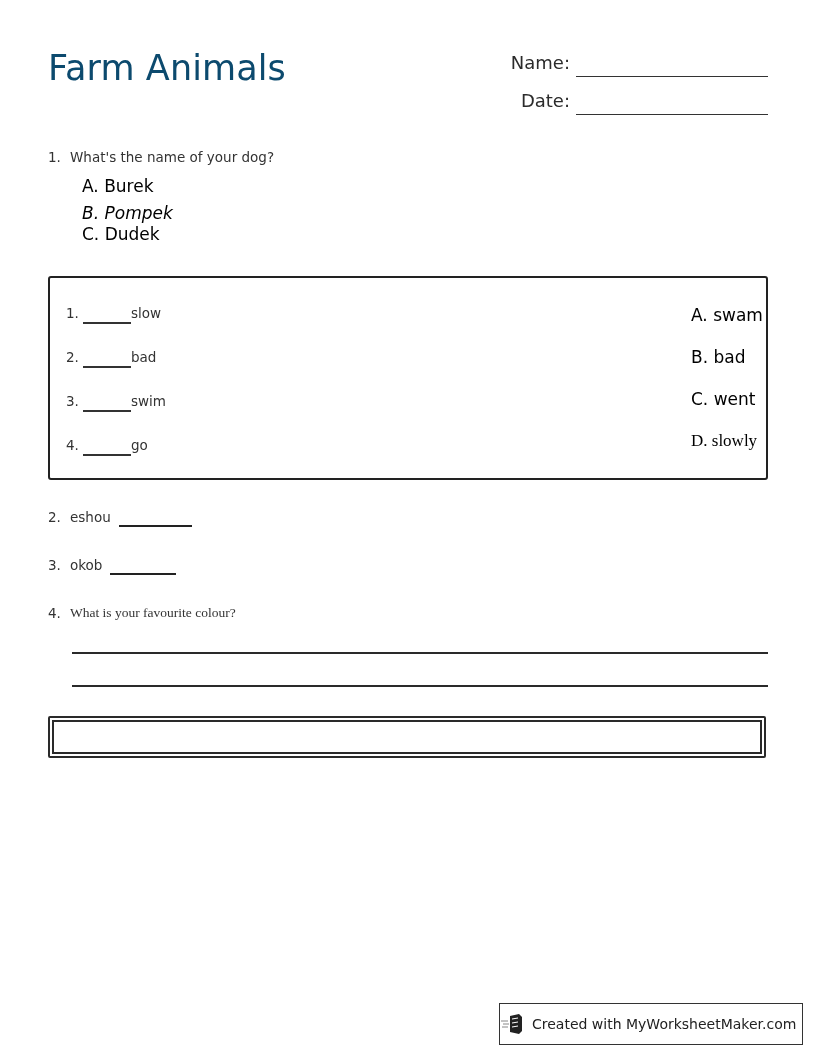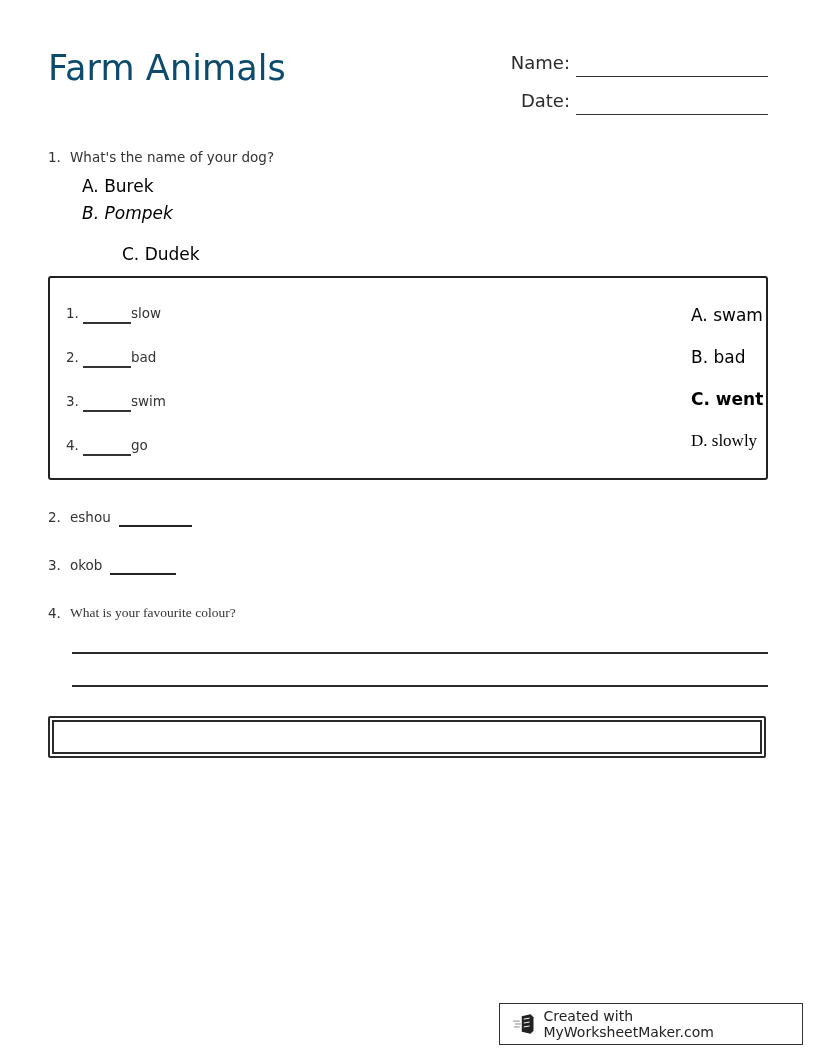--- a/index.html
+++ b/index.html
@@ -30,21 +30,21 @@
     left: 48px; top: 716px; width: 714px; height: 38px;
     border: 2px solid #2a2a2a; border-radius: 2px;
   }
   .double-box-inner {
     position: absolute; left: 2px; top: 2px; right: 2px; bottom: 2px;
     border: 2px solid #2a2a2a;
   }
   .footer {
     left: 499px; top: 1003px; width: 304px; height: 42px;
     border: 1px solid #333; box-sizing: border-box;
-    display: flex; align-items: center; padding-left: 12px;
+    display: flex; align-items: center; 
     font-size: 14px; color: #222;
   }
   .footer svg { margin-right: 8px; }
 </style>
 </head>
 <body>
 
 <h1 class="abs title">Farm Animals</h1>
 
 <div class="abs field-label" style="left:470px; top:52px;">Name:</div>
@@ -57,21 +57,21 @@
 <div class="abs q-text" style="left:70px; top:149px;">What's the name of your dog?</div>
 
 <div class="abs opt" style="left:82px; top:176px;">
   <span>A.</span>
   <span>Burek</span>
 </div>
 <div class="abs opt" style="left:82px; top:203px;font-style:italic;">
   <span>B.</span>
   <span>Pompek</span>
 </div>
-<div class="abs opt" style="left:82px; top:244px;margin-left:40px;">
+<div class="abs opt" style="left:82px; top:224px;">
   <span>C.</span>
   <span>Dudek</span>
 </div>
 
 <div class="abs match-box"></div>
 
 <div class="abs match-row" style="left:66px; top:305px;">
   <span>1.</span>
   <span class="blank"></span>
   <span>slow</span>
@@ -93,21 +93,21 @@
 </div>
 
 <div class="abs opt" style="left:691px; top:305px;">
   <span>A.</span>
   <span>swam</span>
 </div>
 <div class="abs opt" style="left:691px; top:347px;">
   <span>B.</span>
   <span>bad</span>
 </div>
-<div class="abs opt" style="left:691px; top:389px;font-weight:bold;">
+<div class="abs opt" style="left:691px; top:389px;">
   <span>C.</span>
   <span>went</span>
 </div>
 <div class="abs opt" style="left:691px; top:431px;font-family:Liberation Serif, serif;">
   <span>D.</span>
   <span>slowly</span>
 </div>
 
 <div class="abs q-num" style="left:48px; top:509px;">2.</div>
 <div class="abs q-text" style="left:70px; top:509px;">eshou</div>

